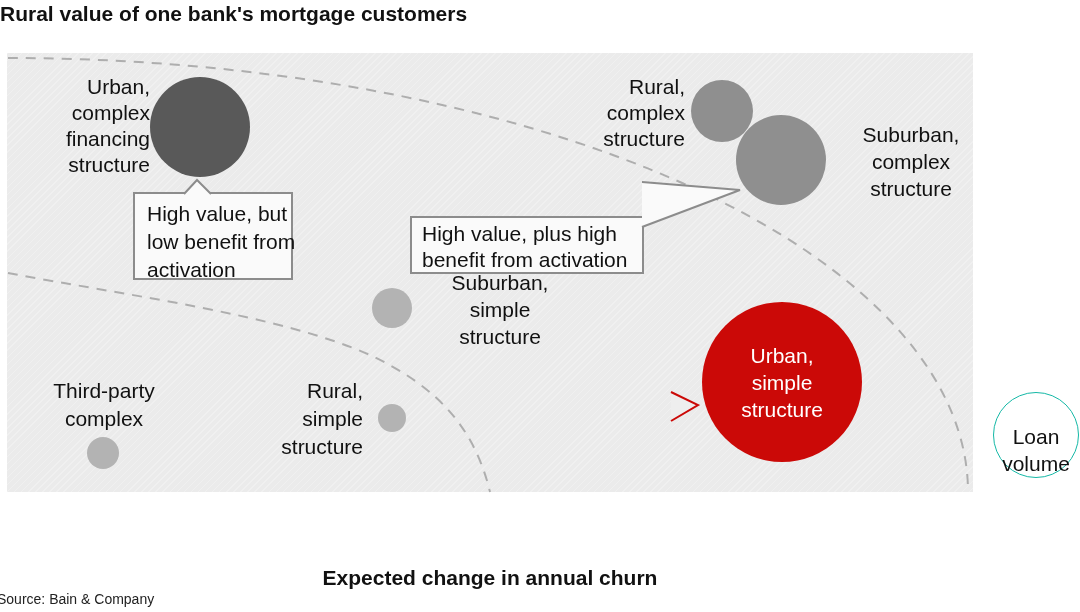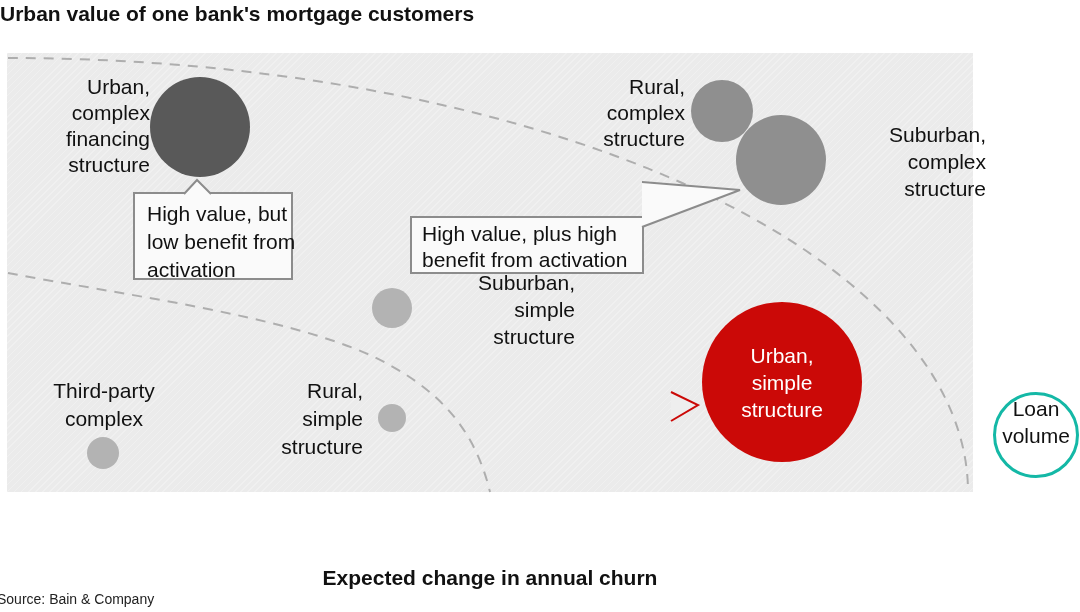--- a/index.html
+++ b/index.html
@@ -17,39 +17,39 @@
   svg.layer{position:absolute;left:0;top:0;width:1080px;height:612px;pointer-events:none;}
   svg.arcs{z-index:1;}
   svg.pointers{z-index:5;}
   .arc{fill:none;stroke:var(--dash);stroke-width:2;stroke-dasharray:10 8;}
   .ptr-gray{fill:#fafafa;stroke:var(--callout-border);stroke-width:2;}
   .ptr-red{fill:#eeeeee;stroke:var(--accent-red);stroke-width:2;}
   .bubble{position:absolute;border-radius:50%;z-index:2;display:flex;align-items:center;justify-content:center;}
   .bubble-label-inside{color:#ffffff;font-size:21px;line-height:27px;text-align:center;white-space:pre;}
   .label{position:absolute;font-size:21px;line-height:26px;white-space:pre;z-index:3;}
   .lh27{line-height:27px;} .lh28{line-height:28px;}
-  .ta-r{text-align:right;} .ta-c{text-align:center;} .ta-l{text-align:right;}
+  .ta-r{text-align:right;} .ta-c{text-align:center;} .ta-l{text-align:center;}
   .callout{position:absolute;box-sizing:border-box;background:#fafafa;border:2px solid var(--callout-border);
            font-size:21px;line-height:28px;padding:6px 10px;white-space:pre;z-index:4;}
   .callout.red{background:#eeeeee;border-color:var(--accent-red);color:var(--accent-red);
                line-height:25px;padding:7px 9px;}
   .legend-circle{position:absolute;left:993px;top:392px;width:86px;height:86px;border-radius:50%;
-                 background:#ffffff;border:3px solid #14b8a6;box-sizing:border-box;
-                 display:flex;align-items:flex-start;justify-content:center;z-index:2;}
+                 background:#ffffff;border:1px solid #14b8a6;box-sizing:border-box;
+                 display:flex;align-items:flex-end;justify-content:center;z-index:2;}
   .legend-circle span{font-size:21px;line-height:27px;text-align:center;white-space:pre;}
   .x-axis-label{position:absolute;left:7px;top:519px;width:966px;text-align:center;
                 font-size:21px;font-weight:bold;z-index:3;margin-top:47px;}
   .source{position:absolute;left:-3px;top:591px;font-size:14px;color:#222222;z-index:3;white-space:pre;}
 </style>
 </head>
 <body>
 
 <div class="page">
 
-  <div class="title">Urban value of one bank's mortgage customers</div>
+  <div class="title">Rural value of one bank's mortgage customers</div>
 
   <div class="plot"></div>
 
   <svg class="layer arcs" viewBox="0 0 1080 612">
     <path class="arc" d="M 8 58 A 960 434 0 0 1 968 492"></path>
     <path class="arc" d="M 8 273 C 130 296, 280 315, 370 355 C 440 388, 475 430, 490 492"></path>
   </svg>
 
   <div class="bubble" style="left: 150px; top: 77px; height: 100px; width: 100px; background: rgb(89, 89, 89);"></div>
   <div class="bubble" style="left: 691px; top: 80px; height: 62px; width: 62px; background: rgb(143, 143, 143);"></div>

